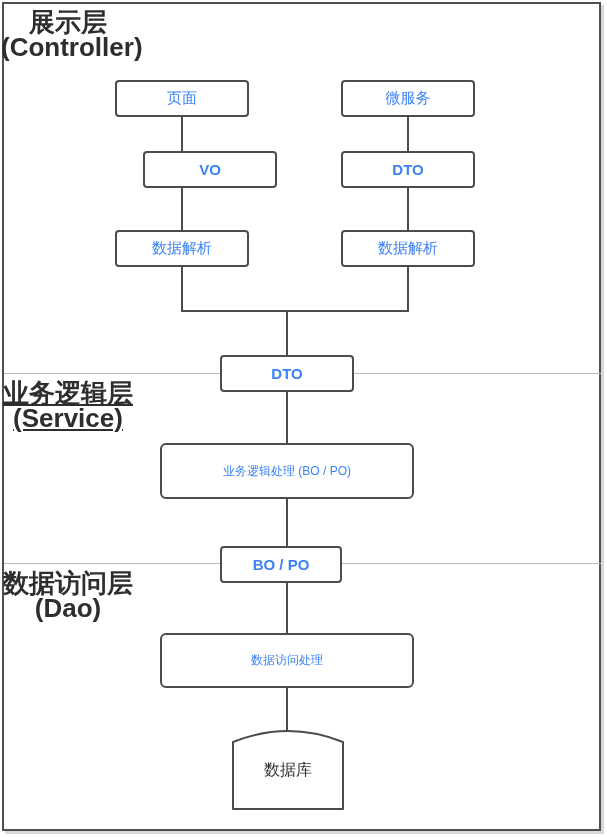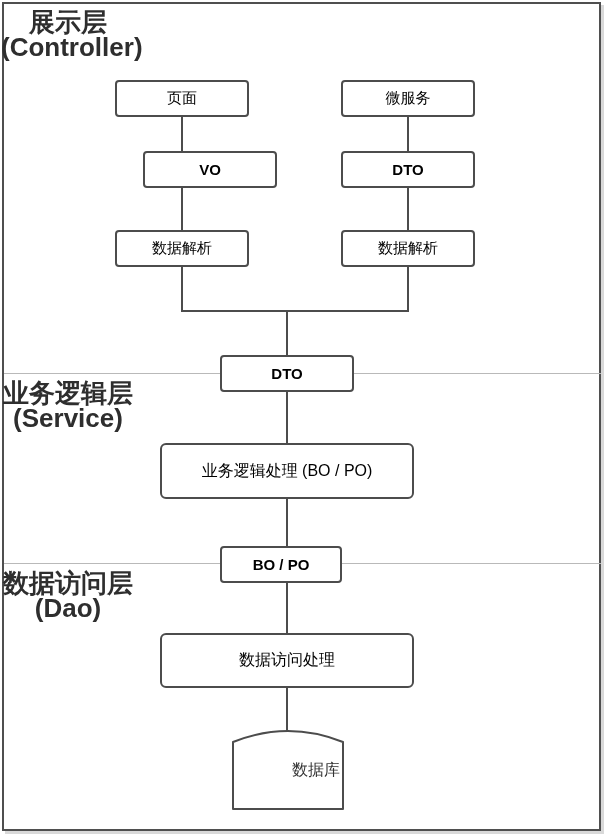--- a/index.html
+++ b/index.html
@@ -52,62 +52,61 @@
   .hline { height: 2px; }
   .node {
     position: absolute;
     box-sizing: border-box;
     background: #ffffff;
     border: 2px solid #4c4c4c;
     border-radius: 4px;
     display: flex;
     align-items: center;
     justify-content: center;
-    color: #000000;
+    color: #3b82f6;
     font-size: 15px;
     z-index: 3;
   }
   .node.bold { font-weight: bold; }
-  .node.lg { font-size: 16px; border-radius: 6px; }
+  .node.lg { font-size: 12px; border-radius: 6px; }
   .db-shape {
     position: absolute;
     left: 232px;
     top: 716px;
     width: 112px;
     height: 94px;
     z-index: 3;
   }
   .db-shape svg { display: block; }
   .db-label {
     position: absolute;
     left: 0;
     top: 44px;
     width: 112px;
     text-align: center;
     color: #333333;
     font-size: 16px;
     z-index: 4;
-    padding-left: 28px;
   }
 </style>
 </head>
 <body>
 
 <div class="stage">
 
   <div class="frame"></div>
 
   <div class="divider" style="top:373px;"></div>
   <div class="divider" style="top:563px;"></div>
 
   <div class="layer-label" style="left:1px; top:10px;">
     <div>展示层</div>
     <div>(Controller)</div>
   </div>
-  <div class="layer-label" style="left:1px; top:381px;">
+  <div class="layer-label" style="left:1px; top:381px;text-decoration:underline;">
     <div>业务逻辑层</div>
     <div>(Service)</div>
   </div>
   <div class="layer-label" style="left:1px; top:571px;">
     <div>数据访问层</div>
     <div>(Dao)</div>
   </div>
 
   <div class="vline" style="left:181px; top:117px; height:35px;"></div>
   <div class="vline" style="left:181px; top:186px; height:45px;"></div>

